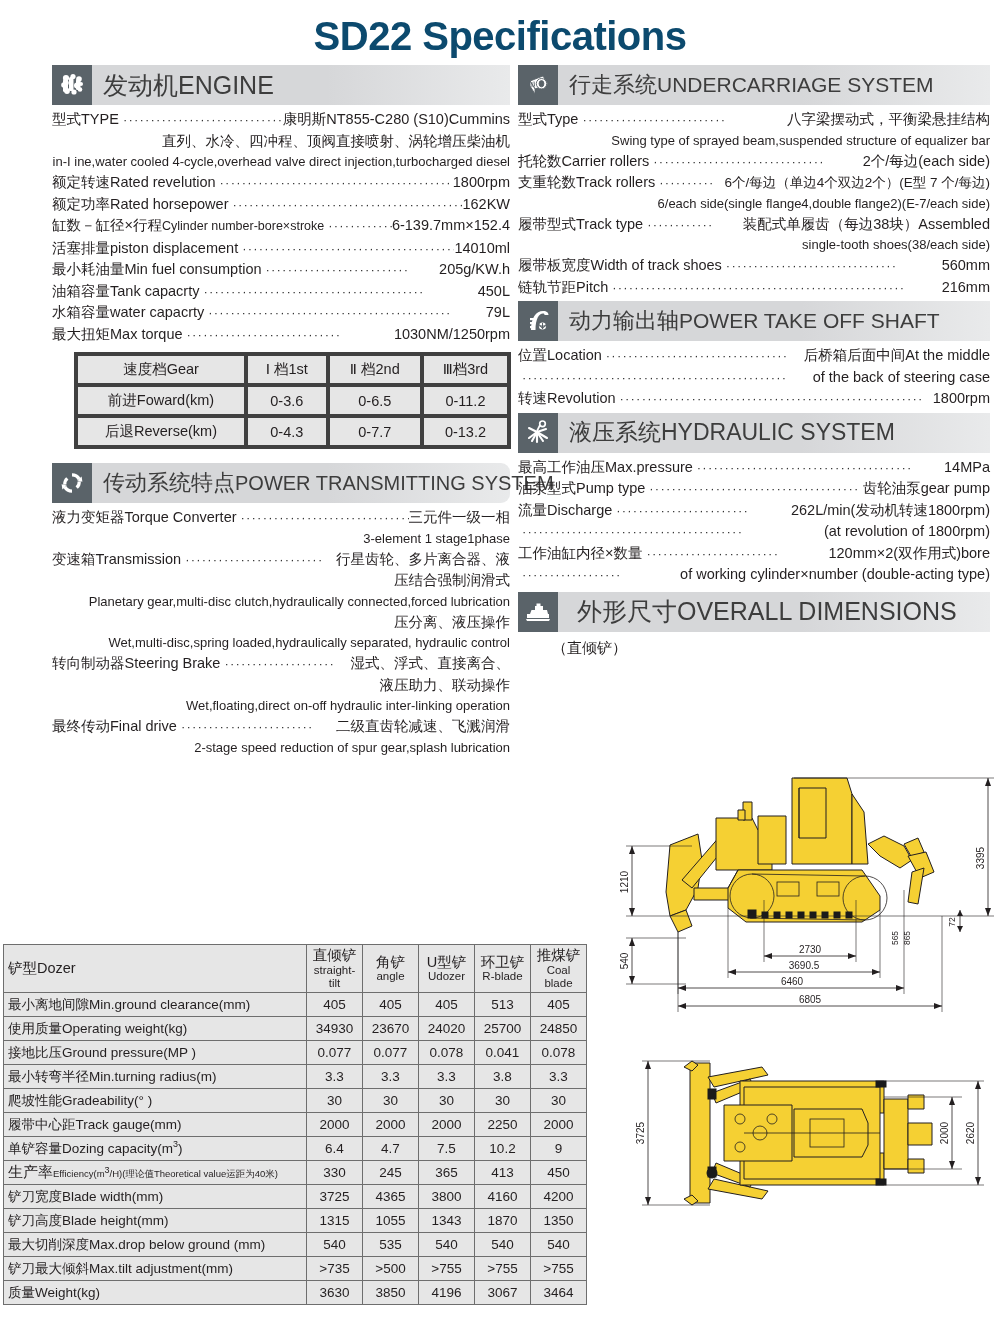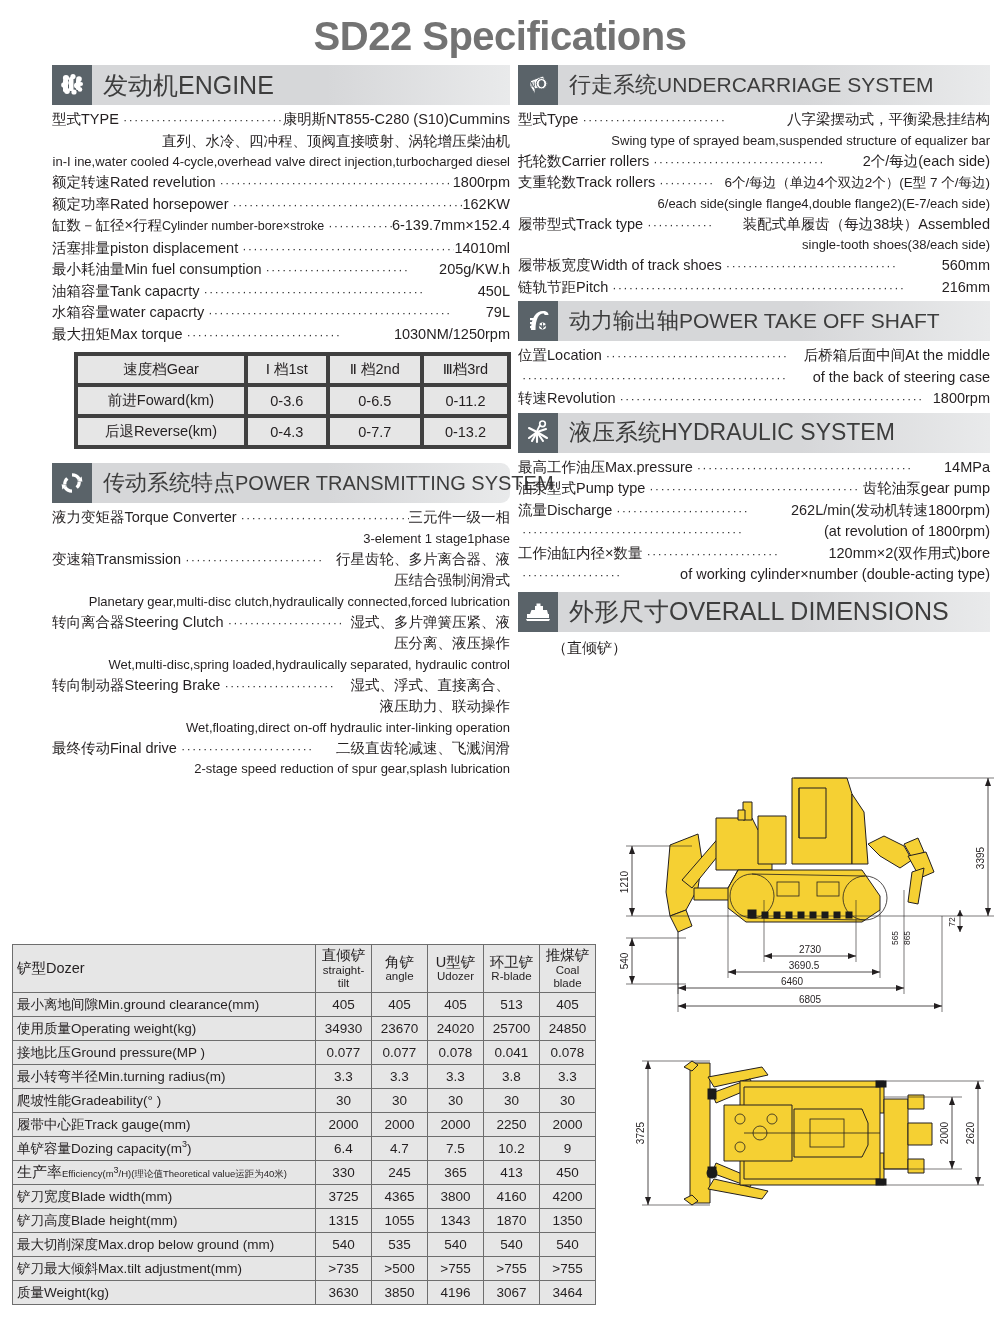--- a/index.html
+++ b/index.html
@@ -9,21 +9,21 @@
     background:#fff;
     font-family:"Liberation Sans","DejaVu Sans",sans-serif;
     color:#231f20;
     position:relative;
     overflow:hidden;
   }
   .page-title{
     text-align:center;
     font-size:40px;
     font-weight:bold;
-    color:#737373;
+    color:#0c4a6e;
     letter-spacing:-0.5px;
     padding-top:14px;
     padding-bottom:6px;
     text-shadow:0 1px 0 #fff;
   }
   .cols{ display:flex; padding:0 10px; gap:0; }
   .col-left{ width:500px; padding-left:42px; }
   .col-right{ width:480px; padding-left:8px; }
 
   
@@ -76,21 +76,21 @@
   table.gear td{
     border:4px solid #404040;
     background:#e6e6e6;
     text-align:center;
     padding:4px 2px;
     height:25px;
   }
   table.gear td.wide{ width:170px; }
 
   
-  .dozer-wrap{ position:absolute; left:12px; top:944px; width:584px; }
+  .dozer-wrap{ position:absolute; left:3px; top:944px; width:584px; }
   table.dozer{
     border-collapse:collapse;
     width:100%;
     font-size:13.5px;
     background:#e6e6e6;
   }
   table.dozer td, table.dozer th{
     border:1px solid #6e6e6e;
     background:#e6e6e6;
     padding:2px 3px;
@@ -246,25 +246,20 @@
         <span class="val">三元件一级一相</span>
       </div>
       <div class="sub-en">3-element 1 stage1phase</div>
       <div class="row">
         <span class="lbl">变速箱Transmission</span>
         <span class="dots">·························</span>
         <span class="val">行星齿轮、多片离合器、液</span>
       </div>
       <div class="sub-cn">压结合强制润滑式</div>
       <div class="sub-en">Planetary gear,multi-disc clutch,hydraulically connected,forced lubrication</div>
-      <div class="row">
-        <span class="lbl">转向离合器Steering Clutch</span>
-        <span class="dots">·····················</span>
-        <span class="val">湿式、多片弹簧压紧、液</span>
-      </div>
       <div class="sub-cn">压分离、液压操作</div>
       <div class="sub-en">Wet,multi-disc,spring loaded,hydraulically separated, hydraulic control</div>
       <div class="row">
         <span class="lbl">转向制动器Steering  Brake</span>
         <span class="dots">····················</span>
         <span class="val">湿式、浮式、直接离合、</span>
       </div>
       <div class="sub-cn">液压助力、联动操作</div>
       <div class="sub-en">Wet,floating,direct on-off hydraulic inter-linking operation</div>
       <div class="row">
@@ -415,21 +410,21 @@
         <span class="lbl">工作油缸内径×数量</span>
         <span class="dots">························</span>
         <span class="val">120mm×2(双作用式)bore</span>
       </div>
       <div class="row">
         <span class="dots" style="text-align:left;">··················</span>
         <span class="val">of  working  cylinder×number (double-acting type)</span>
       </div>
     </div>
 
-    <div class="sec-head" style="margin-top:6px;">
+    <div class="sec-head" style="margin-top:6px;gap:8px;">
       <span class="sec-icon">
         <svg width="30" height="30" viewBox="0 0 30 30">
           <g fill="#ffffff">
             <path d="M4 21 L4 17 L7 17 L8.5 13 L12 13 L12 9 L20 9 L20 13 L24 13 L25 17 L26 17 L26 21 Z"></path>
             <rect x="13.5" y="6.5" width="4" height="3"></rect>
             <path d="M3 22 L27 22 L26 24 L4 24 Z"></path>
           </g>
         </svg>
       </span>
       <span class="sec-title" style="font-size:25px;"><span class="cn">外形尺寸</span><span>OVERALL DIMENSIONS</span></span>

